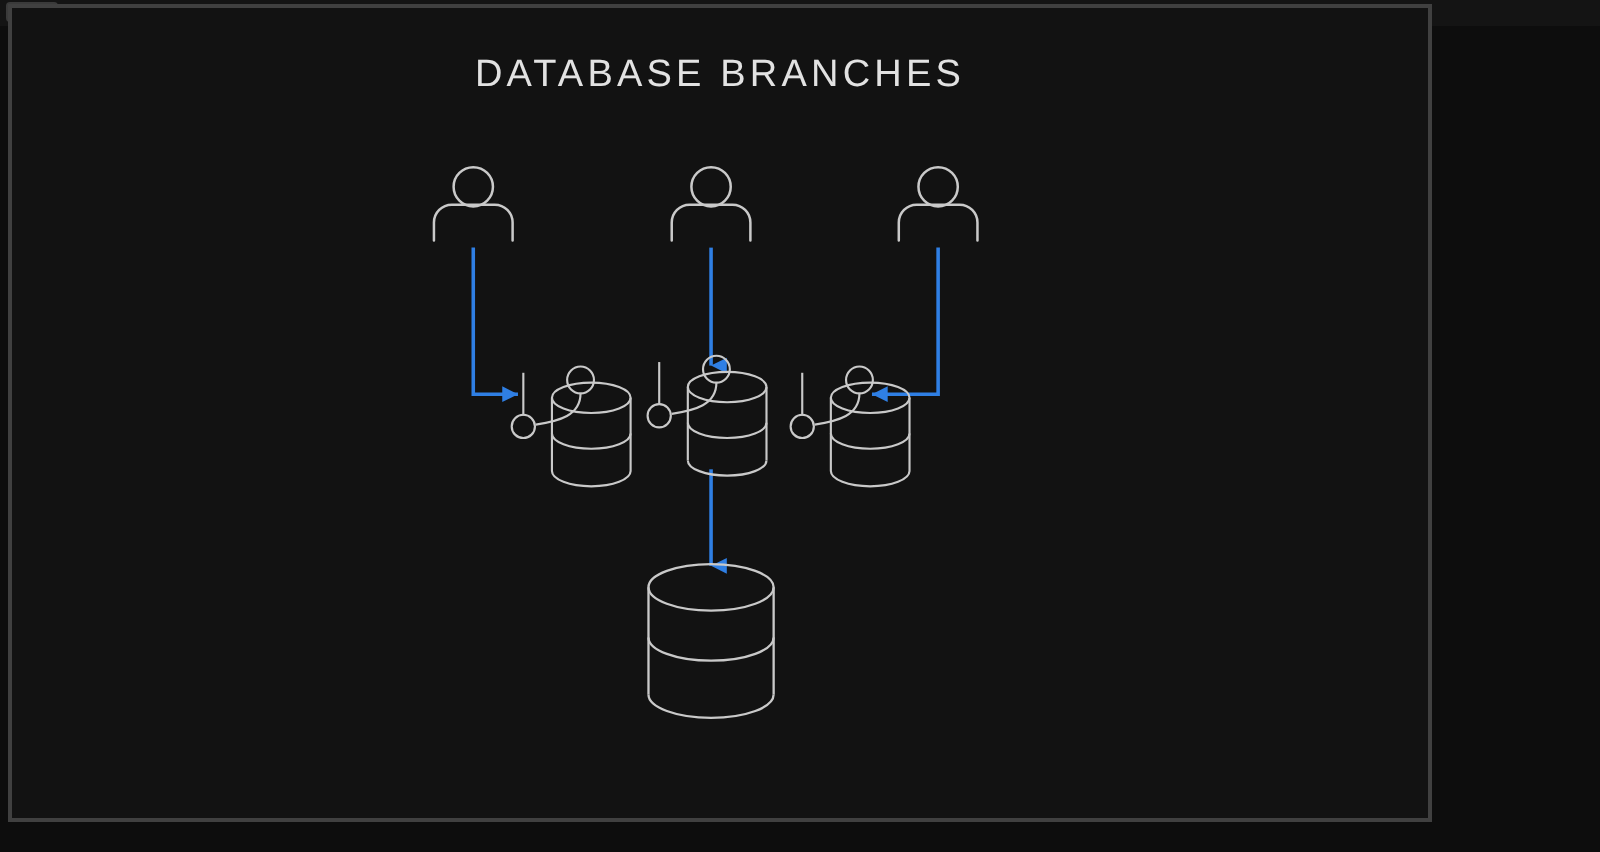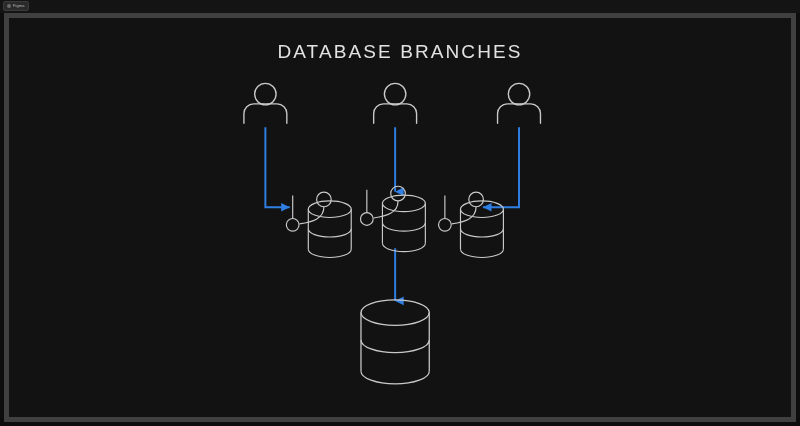--- a/index.html
+++ b/index.html
@@ -30,24 +30,24 @@
   #tab-dot{
     width:4px;height:4px;border-radius:50%;
     background:#6a6a6a;flex:none;
   }
   #tab-label{
     font-size:4px;line-height:1;color:#b8b8b8;
     white-space:nowrap;letter-spacing:.1px;
   }
   
   #canvas{
-    position:absolute;left:4px;top:13px;
-    width:792px;height:409px;
+    position:absolute;left:4px;top:2px;
+    width:712px;height:409px;
     background:#121212;
-    border:5px solid #404040;
+    border:2px solid #404040;
     box-sizing:border-box;
     overflow:hidden;
   }
   #stage{position:absolute;inset:0;}
   #stage svg{display:block;width:100%;height:100%;}
   #title{
     position:absolute;left:0;right:0;top:23px;
     text-align:center;
     font-size:19px;
     letter-spacing:2.1px;

